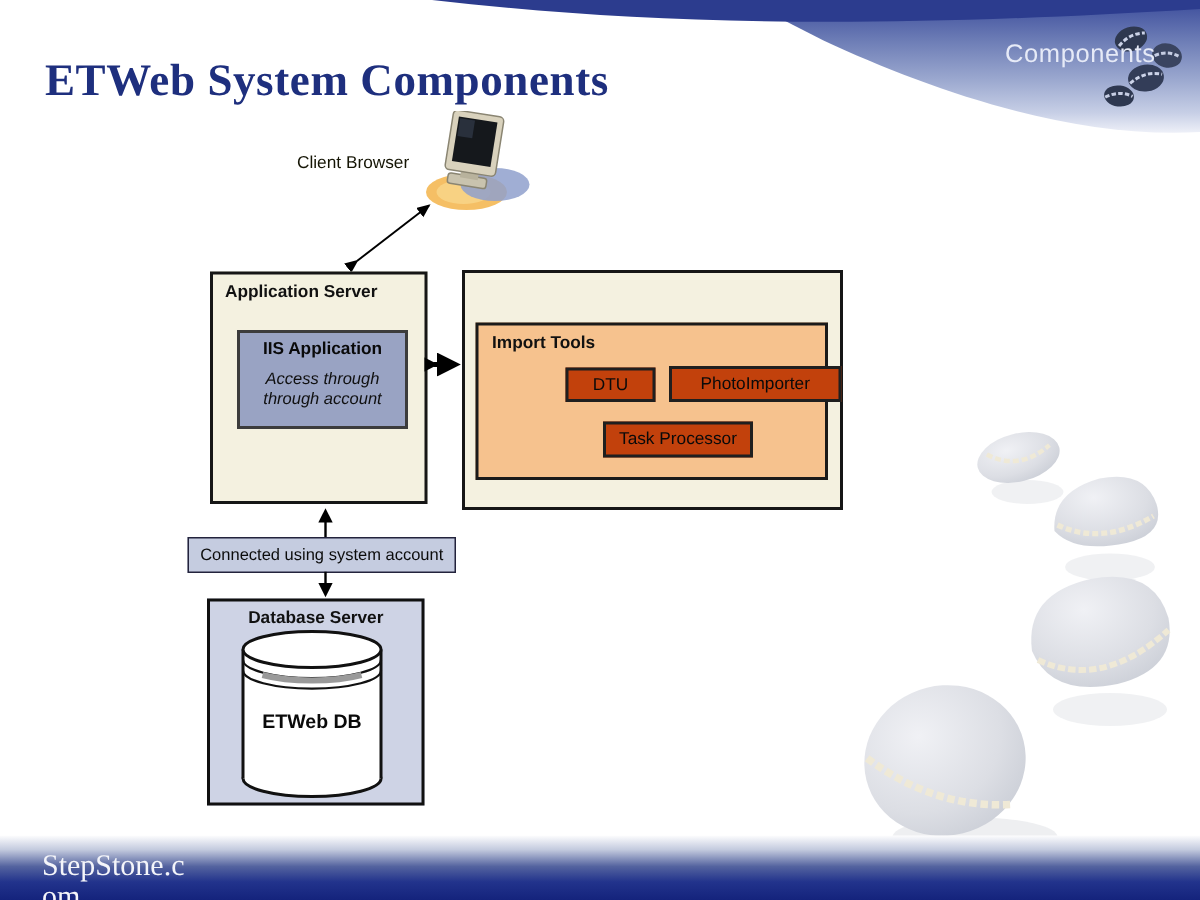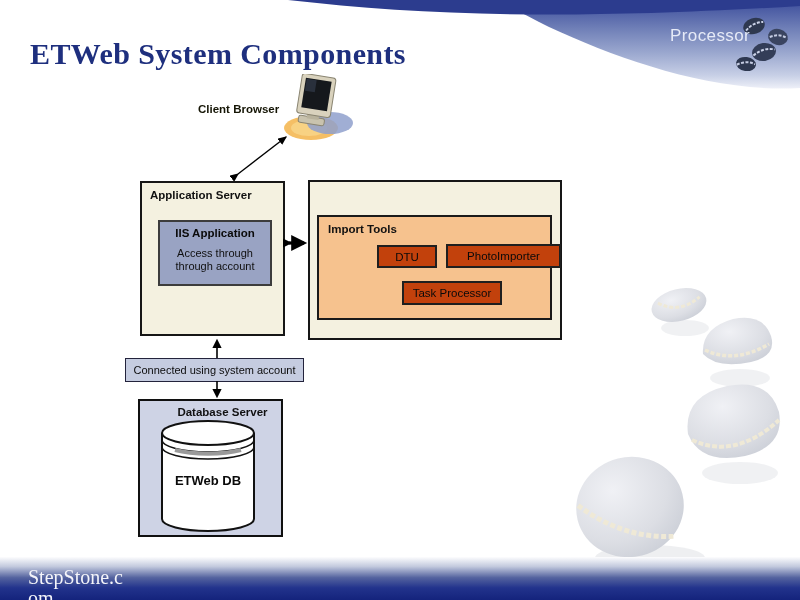--- a/index.html
+++ b/index.html
@@ -21,32 +21,32 @@
     font-family:"Liberation Serif", serif; font-weight:700;
     font-size:30px; letter-spacing:.4px; color:var(--title-navy,#1e2f7e);
     line-height:34px; white-space:nowrap;
   }
 
   
   .dbox{box-sizing:border-box; position:absolute;}
   .blabel{font-weight:700; font-size:11.5px; color:#111;}
   .center-flex{display:flex; align-items:center; justify-content:center;}
 
-  .client-label{left:198px; top:103px; font-weight:700; font-size:11.5px; color:#151505;}
+  .client-label{left:198px; top:103px; font-weight:400; font-size:11.5px; color:#151505;}
   .monitor-svg{left:283px; top:74px; width:72px; height:72px;}
   .diag-arrow-svg{left:228px; top:128px; width:68px; height:56px;}
 
   .app-box{left:140px; top:181px; width:145px; height:155px;
     background:var(--box-cream,#f4f1e0); border:2px solid #161616;padding-left:16px;}
   .app-box .blabel{position:absolute; left:8px; top:6px;}
   .iis-box{left:16px; top:37px; width:114px; height:66px;
     background:var(--iis-slate,#99a3c3); border:2px solid #3c3c3c;
     text-align:center; box-sizing:border-box;}
   .iis-title{font-weight:700; font-size:11.5px; margin-top:5px; color:#0a0a0a;}
-  .iis-sub{font-size:11px; line-height:13px; margin-top:8px; color:#101010;}
+  .iis-sub{font-size:11px; line-height:13px; margin-top:8px; color:#101010;font-style:italic;}
 
   .h-arrow-svg{left:283px; top:235px; width:27px; height:16px;}
 
   .import-outer{left:308px; top:180px; width:254px; height:160px;
     background:var(--box-cream,#f4f1e0); border:2px solid #161616;}
   .import-inner{left:7px; top:33px; width:235px; height:105px;
     background:var(--import-orange,#f6c28e); border:2px solid #1a1a1a;}
   .import-inner .blabel{position:absolute; left:9px; top:6px;text-align:right;}
   .wbox{background:#c2410c; border:2px solid #1f1f1f; font-weight:400;
     font-size:11.5px; color:#0a0a0a;margin-left:24px;}
@@ -55,21 +55,21 @@
   .task-box{left:59px; top:64px; width:100px; height:24px;}
 
   .v-arrow-top-svg{left:208px; top:336px; width:18px; height:23px;}
   .conn-box{left:125px; top:358px; width:179px; height:24px;
     background:var(--connector-gray-blue,#c5cce0); border:1.5px solid #23233c;
     font-size:11px; color:#0c0c0c;}
   .v-arrow-bottom-svg{left:208px; top:381px; width:18px; height:19px;}
 
   .db-box{left:138px; top:399px; width:145px; height:138px;
     background:var(--db-lavender,#ced3e5); border:2px solid #101010;}
-  .db-box .blabel{position:absolute; top:5px; left:0; width:100%; text-align:center;padding-left:12px;}
+  .db-box .blabel{position:absolute; top:5px; left:0; width:100%; text-align:center;}
   .cyl-svg{left:19px; top:18px; width:98px; height:114px;}
 
   
   .stones-svg{left:555px; top:268px; width:245px; height:302px;}
 
   
   .footer-bar{left:0; top:557px; width:800px; height:43px;
     background:linear-gradient(to bottom,#fdfdfe 0%,#c3cade 22%,#54639f 48%,
       #22338c 72%, var(--footer-navy,#14237c) 100%);}
   .footer-text{
@@ -108,21 +108,21 @@
         <ellipse cx="764" cy="52" rx="12" ry="9" fill="#333d58"></ellipse>
         <path d="M753,54 Q764,47 775,51" stroke="#ccd3e8" stroke-width="2" fill="none" stroke-dasharray="3 1.5"></path>
       </g>
       <g transform="rotate(8 746 64)">
         <ellipse cx="746" cy="64" rx="10" ry="7" fill="#2e3850"></ellipse>
         <path d="M737,66 Q746,60 755,63" stroke="#c5cce2" stroke-width="2" fill="none" stroke-dasharray="3 1.5"></path>
       </g>
     </g>
   </svg>
 
-  <div class="abs logo-text">Processor</div>
+  <div class="abs logo-text">Components</div>
 
   <div class="abs page-title">ETWeb System Components</div>
 
   <div class="abs client-label">Client Browser</div>
 
   <svg class="abs monitor-svg" viewBox="0 0 72 72">
     <ellipse cx="28" cy="54" rx="27" ry="12" fill="#f3b44a" opacity="0.85"></ellipse>
     <ellipse cx="26" cy="54" rx="18" ry="8" fill="#f8d486" opacity="0.9"></ellipse>
     <ellipse cx="47" cy="49" rx="23" ry="11" fill="#8fa0cc" opacity="0.85"></ellipse>
     <g transform="rotate(9 36 30)">

